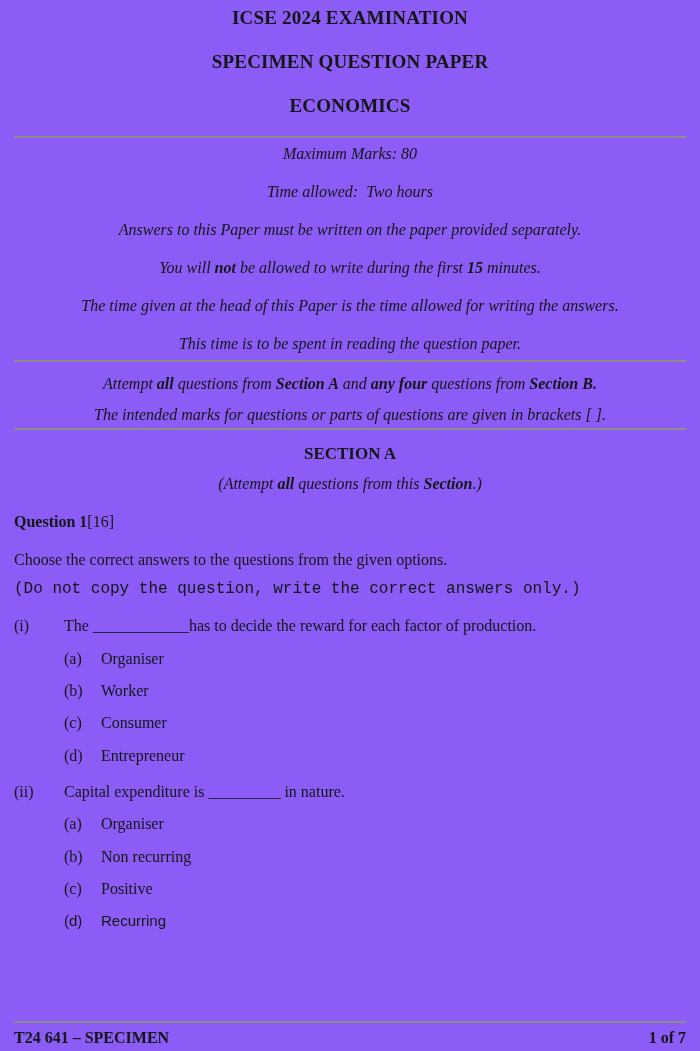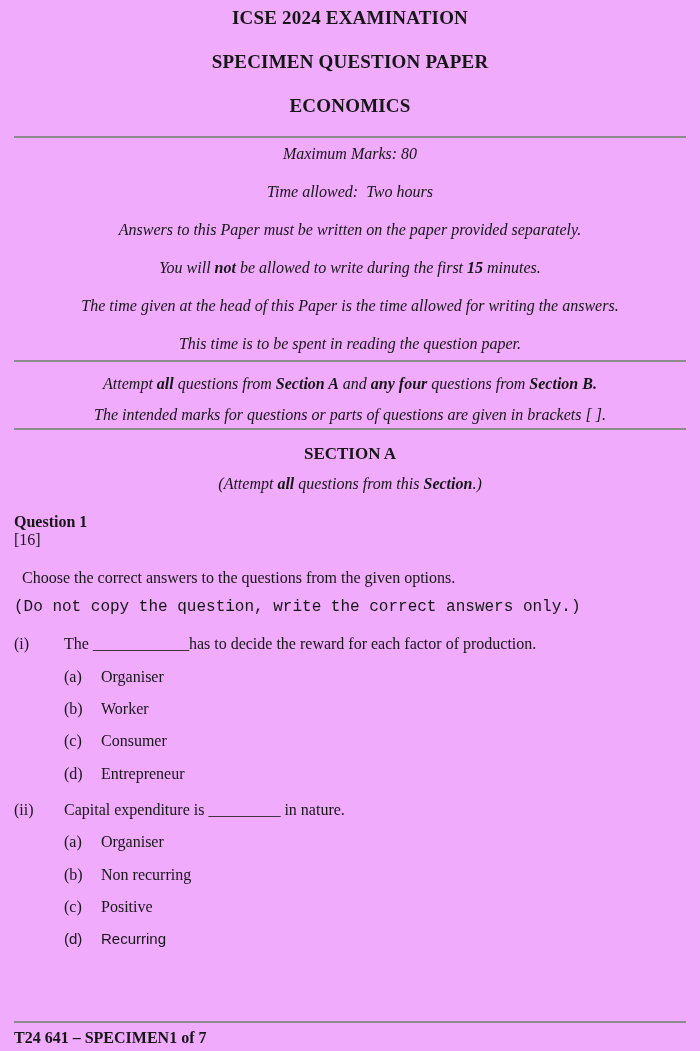--- a/index.html
+++ b/index.html
@@ -1,21 +1,21 @@
 <!DOCTYPE html>
 <html><head>
 <meta charset="utf-8">
 <style>
   * { box-sizing: border-box; }
   html, body { margin: 0; padding: 0; background: #ffffff; }
   .page {
     position: relative;
     width: 700px;
     height: 1051px;
-    background: #f0abfc;
+    background: #8b5cf6;
     color: #161616;
     font-family: "Liberation Serif", serif;
     font-size: 16px;
     overflow: hidden;
   }
   .content { padding: 0 14px; }
   p { margin: 0; line-height: 20px; }
   .center { text-align: center; }
   .title { font-weight: bold; font-size: 19px; line-height: 24px; letter-spacing: 0.2px; }
   .t1 { margin-top: 6px; }
@@ -25,39 +25,39 @@
   .rule-1 { margin-top: 18px; }
   .rule-2 { margin-top: 6px; }
   .rule-3 { margin-top: 3px; }
   .inst-line { font-style: italic; white-space: pre-wrap; }
   .inst .inst-line { margin-top: 18px; }
   .inst .inst-line.first { margin-top: 6px; }
   .attempt .inst-line.a1 { margin-top: 12px; }
   .attempt .inst-line.a2 { margin-top: 11px; }
   .section-title { font-weight: bold; font-size: 17px; margin-top: 14px; }
   .section-sub { font-style: italic; margin-top: 10px; }
-  .q-header { display: flex; justify-content: flex-end; margin-top: 19px; flex-direction: column; }
+  .q-header { display: flex; justify-content: flex-start; margin-top: 19px; }
   .q-label { font-weight: bold; }
   .q-marks { font-weight: normal; }
-  .intro1 { margin-top: 19px; margin-left: 8px; }
+  .intro1 { margin-top: 19px; }
   .intro2 { margin-top: 9px; font-family: Liberation Mono, monospace; }
   .subq { display: flex; margin-top: 18px; }
   .qnum { width: 50px; flex: 0 0 50px; }
   .opt { display: flex; padding-left: 50px; margin-top: 14px; }
   .opt.gap15 { margin-top: 15px; }
   .optlabel { width: 37px; flex: 0 0 37px; }
   .sans { font-family: "Liberation Sans", sans-serif; font-size: 15px; }
   .footer {
     position: absolute;
     left: 14px;
     right: 14px;
     top: 1021px;
     border-top: 2px solid #8c8c8c;
     display: flex;
-    justify-content: flex-start;
+    justify-content: space-between;
     font-weight: bold;
     padding-top: 5px;
     line-height: 20px;
   }
 </style>
 </head>
 <body>
 
 <div class="page">
   <div class="content">

